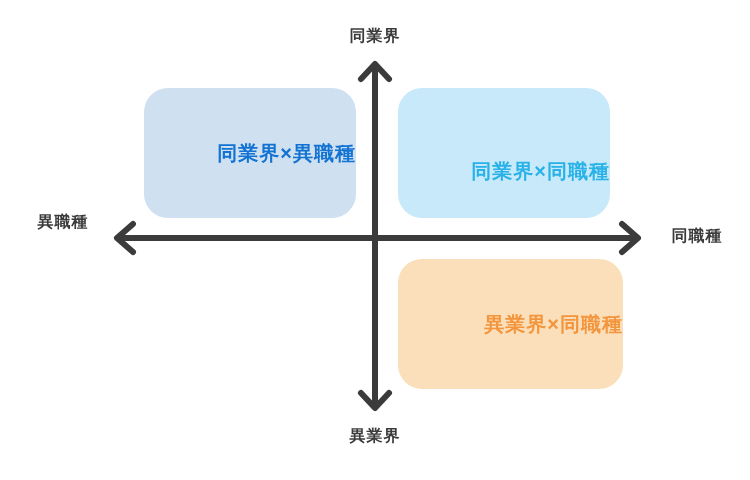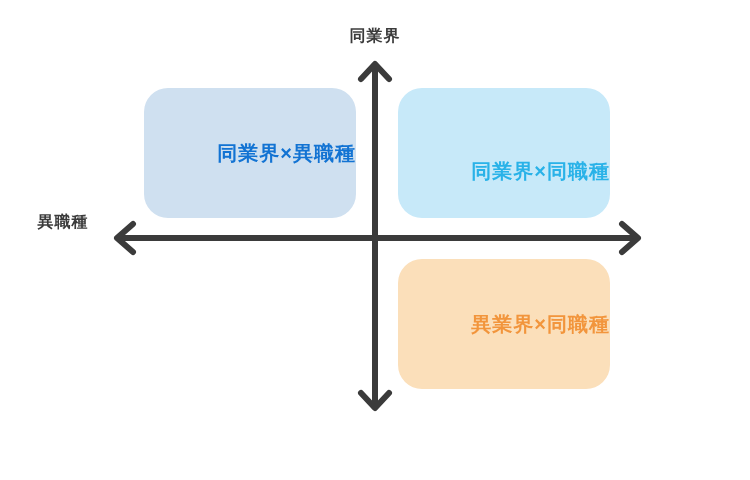--- a/index.html
+++ b/index.html
@@ -43,21 +43,21 @@
     font-weight: bold;
     letter-spacing: 1px;
     white-space: nowrap;
   }
   .q-tl { left: 144px; top: 88px;  background: var(--q-tl-bg, #cfe0f0); }
   .q-tl .q-label { color: var(--q-tl-text, #1273d3); }
   .q-tr { left: 398px; top: 88px;  background: var(--q-tr-bg, #c7e9f9); }
   .q-tr .q-label { color: var(--q-tr-text, #29b2e8); margin-top: 36px; }
   .q-bl { left: 144px; top: 259px; background: var(--q-bl-bg, #dcd0e8); }
   .q-bl .q-label { color: var(--q-bl-text, #8e4fae); }
-  .q-br { left: 398px; top: 259px; background: var(--q-br-bg, #fbdfba); }
+  .q-br { left: 398px; top: 259px; background: var(--q-br-bg, #fbdfba); padding-left: 13px; }
   .q-br .q-label { color: var(--q-br-text, #f2953c); }
 
   .axis-label {
     position: absolute;
     font-size: 16px;
     font-weight: bold;
     letter-spacing: 1px;
     color: var(--axis-label, #3b3b3b);
     white-space: nowrap;
     text-align: center;
@@ -95,17 +95,19 @@
     <span class="q-label">同業界×同職種</span>
   </div>
 
 
   <div class="quadrant q-br">
     <span class="q-label">異業界×同職種</span>
   </div>
 
   <div class="axis-label axis-top">同業界</div>
 
+  <div class="axis-label axis-bottom">異業界</div>
 
   <div class="axis-label axis-left">異職種</div>
 
+  <div class="axis-label axis-right">同職種</div>
 
 </div>
 
 </body></html>

